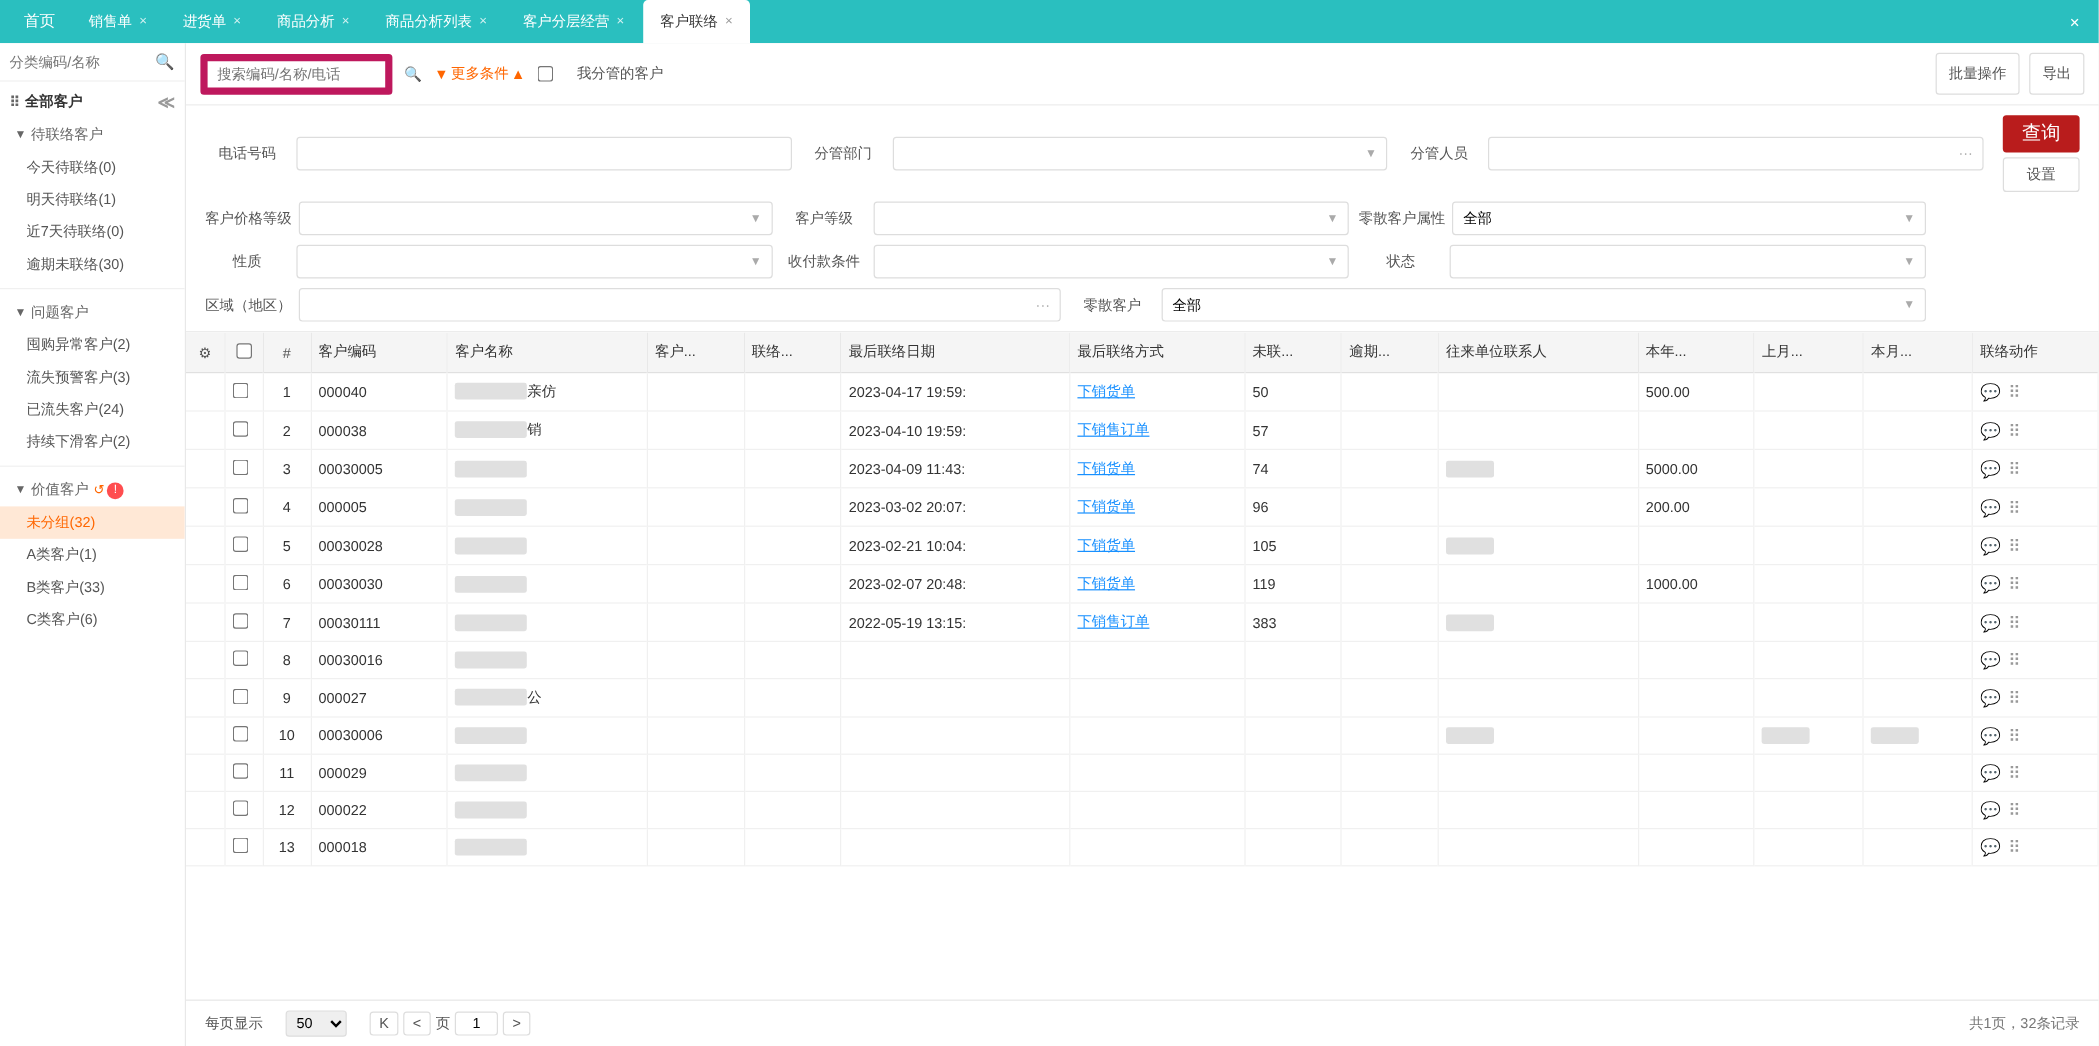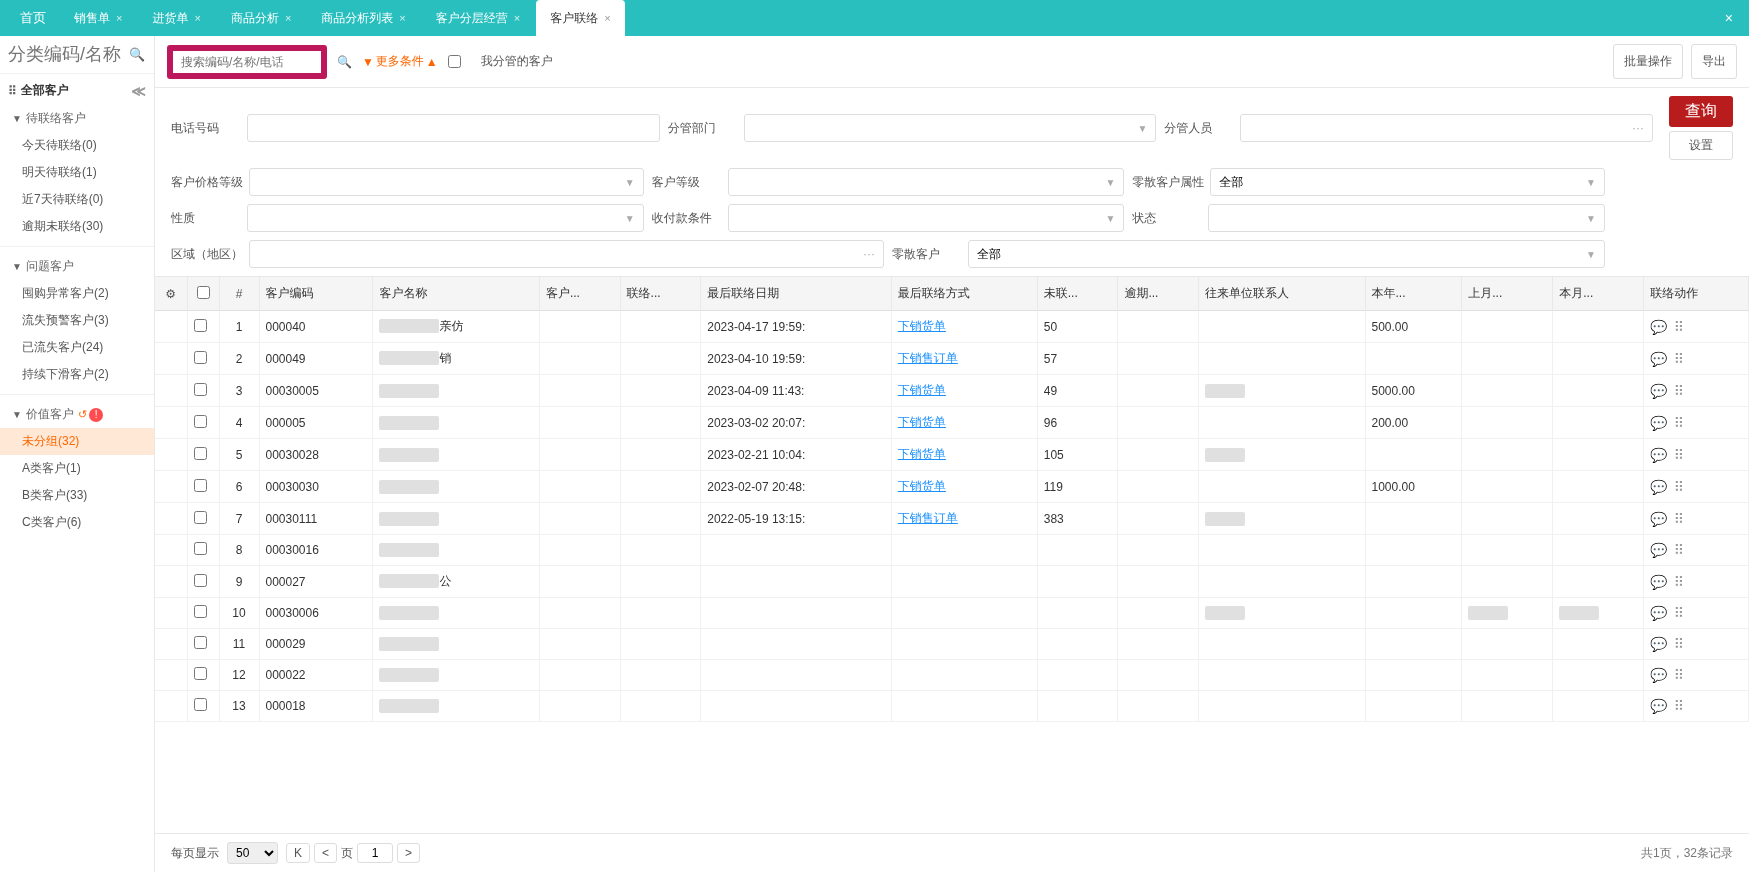--- a/index.html
+++ b/index.html
@@ -68,21 +68,21 @@
     }
     .sidebar-search {
       display: flex;
       align-items: center;
       padding: 8px;
       border-bottom: 1px solid #f0f0f0;
     }
     .sidebar-search input {
       border: none;
       outline: none;
-      font-size: 18px;
+      font-size: 12px;
       color: #999;
       width: 100%;
       background: transparent;
     }
     .sidebar-search-icon {
       color: #999;
       margin-left: 4px;
       font-size: 13px;
       cursor: pointer;
     }
@@ -219,21 +219,21 @@
     .filter-field {
       display: flex;
       align-items: center;
       flex: 1;
       gap: 6px;
     }
     .filter-label {
       color: #555;
       white-space: nowrap;
       min-width: 70px;
-      text-align: left;
+      text-align: center;
     }
     .filter-input {
       flex: 1;
       border: 1px solid #ddd;
       border-radius: 3px;
       padding: 4px 8px;
       outline: none;
       font-size: 12px;
       height: 28px;
     }
@@ -357,21 +357,21 @@
       font-size: 14px;
     }
 
     
     .pagination {
       background: #fff;
       border-top: 1px solid #e8e8e8;
       padding: 8px 16px;
       display: flex;
       align-items: center;
-      gap: 8px;
+      gap: 19px;
       font-size: 12px;
       color: #555;
     }
     .pagination select {
       border: 1px solid #ddd;
       border-radius: 3px;
       padding: 2px 4px;
       font-size: 12px;
       outline: none;
     }
@@ -685,21 +685,21 @@
         <div class="action-icons">
           <span class="action-icon">💬</span>
           <span class="action-icon">⠿</span>
         </div>
       </td>
     </tr>
             <tr>
       <td></td>
       <td><input type="checkbox" style=""></td>
       <td style="text-align:center;">2</td>
-      <td>000049</td>
+      <td>000038</td>
       <td><span class="blurred">&nbsp;&nbsp;&nbsp;&nbsp;&nbsp;&nbsp;&nbsp;&nbsp;</span><span>销</span></td>
       <td></td>
       <td></td>
       <td>2023-04-10 19:59:</td>
       <td><span class="td-link">下销售订单</span></td>
       <td>57</td>
       <td></td>
       <td></td>
       <td></td>
       <td></td>
@@ -714,21 +714,21 @@
             <tr>
       <td></td>
       <td><input type="checkbox" style=""></td>
       <td style="text-align:center;">3</td>
       <td>00030005</td>
       <td><span class="blurred">&nbsp;&nbsp;&nbsp;&nbsp;&nbsp;&nbsp;&nbsp;&nbsp;</span></td>
       <td></td>
       <td></td>
       <td>2023-04-09 11:43:</td>
       <td><span class="td-link">下销货单</span></td>
-      <td>49</td>
+      <td>74</td>
       <td></td>
       <td><span class="blurred-sm">&nbsp;&nbsp;&nbsp;&nbsp;&nbsp;</span></td>
       <td>5000.00</td>
       <td></td>
       <td></td>
       <td>
         <div class="action-icons">
           <span class="action-icon">💬</span>
           <span class="action-icon">⠿</span>
         </div>

